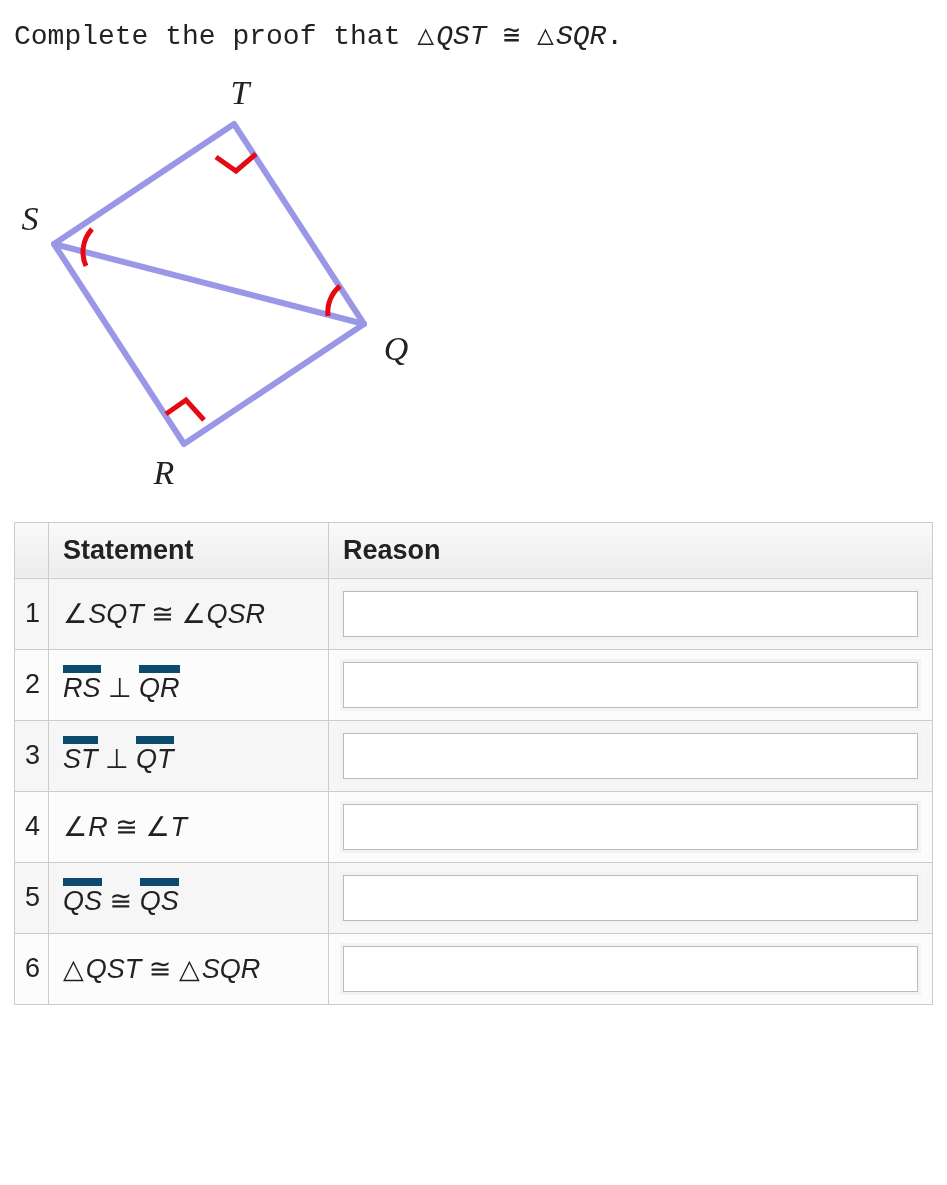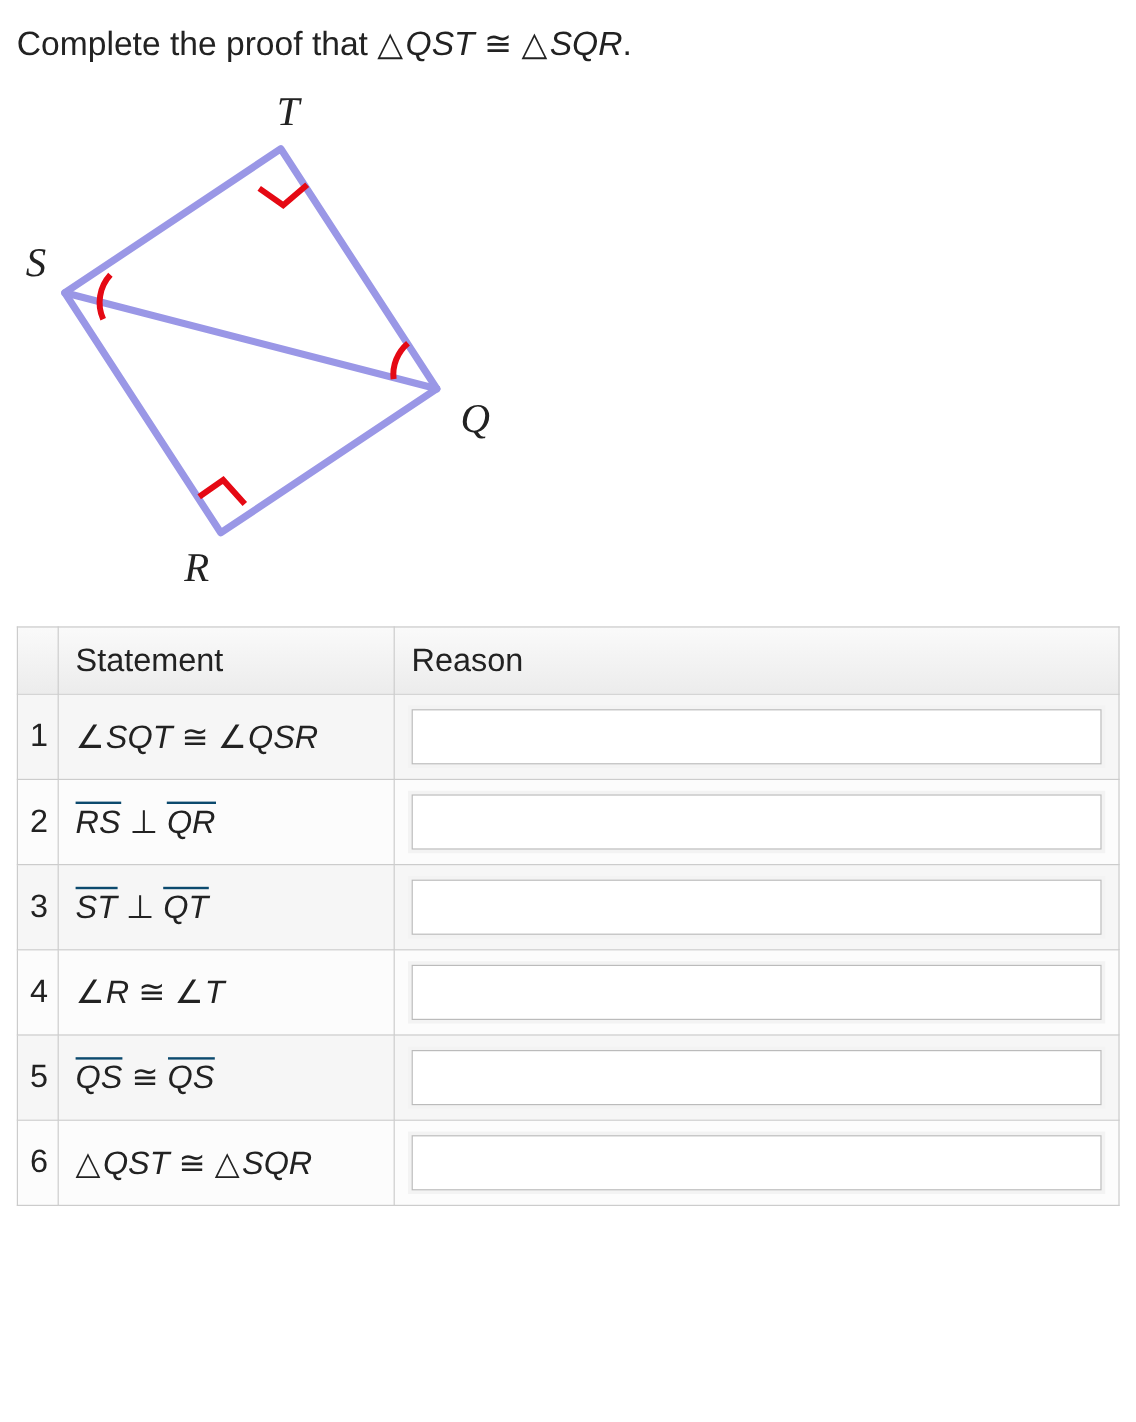--- a/index.html
+++ b/index.html
@@ -5,50 +5,50 @@
   * { box-sizing: border-box; }
   body {
     margin: 0;
     padding: 18px 14px;
     font-family: Verdana, Geneva, sans-serif;
     font-size: 28px;
     color: #222;
     width: 947px;
     background: #fff;
   }
-  .prompt { margin-bottom: 18px; line-height: 1.35; }
+  .prompt { margin-bottom: 18px; line-height: 1.35; font-family: Liberation Mono, monospace; }
   .mi { font-style: italic; }
   .tri::before { content: "\25B3"; font-style: normal; margin-right: 2px; }
   .cong::before { content: "\2245"; font-style: normal; }
   .perp::before { content: "\22A5"; font-style: normal; }
   .ang::before { content: "\2220"; font-style: normal; margin-right: 1px; }
   .seg {
     display: inline-block;
-    border-top: 2px solid #0c4a6e;
+    border-top: 8px solid #0c4a6e;
     line-height: 1.05;
     padding-top: 1px;
   }
   .diagram {
     display: block;
     margin: 8px 0 28px 0;
   }
   table.proof {
     border-collapse: collapse;
     width: 100%;
     font-size: 27px;
   }
   table.proof th, table.proof td {
     border: 1px solid #ccc;
     padding: 12px 14px;
     text-align: left;
     vertical-align: middle;
   }
   table.proof th {
     background: linear-gradient(#fafafa,#ececec);
-    font-weight: normal;
+    font-weight: bold;
     margin-top: 33px;
   }
   table.proof td.num { text-align: right; width: 34px; padding-right: 8px; padding-left: 8px; }
   table.proof tr:nth-child(even) td { background: #fcfcfc; }
   table.proof tr:nth-child(odd) td { background: #f6f6f6; }
   table.proof td.stmt { width: 280px; margin-left: 16px; }
   .reason-input {
     width: 100%;
     height: 46px;
     border: 1px solid #bbb;

